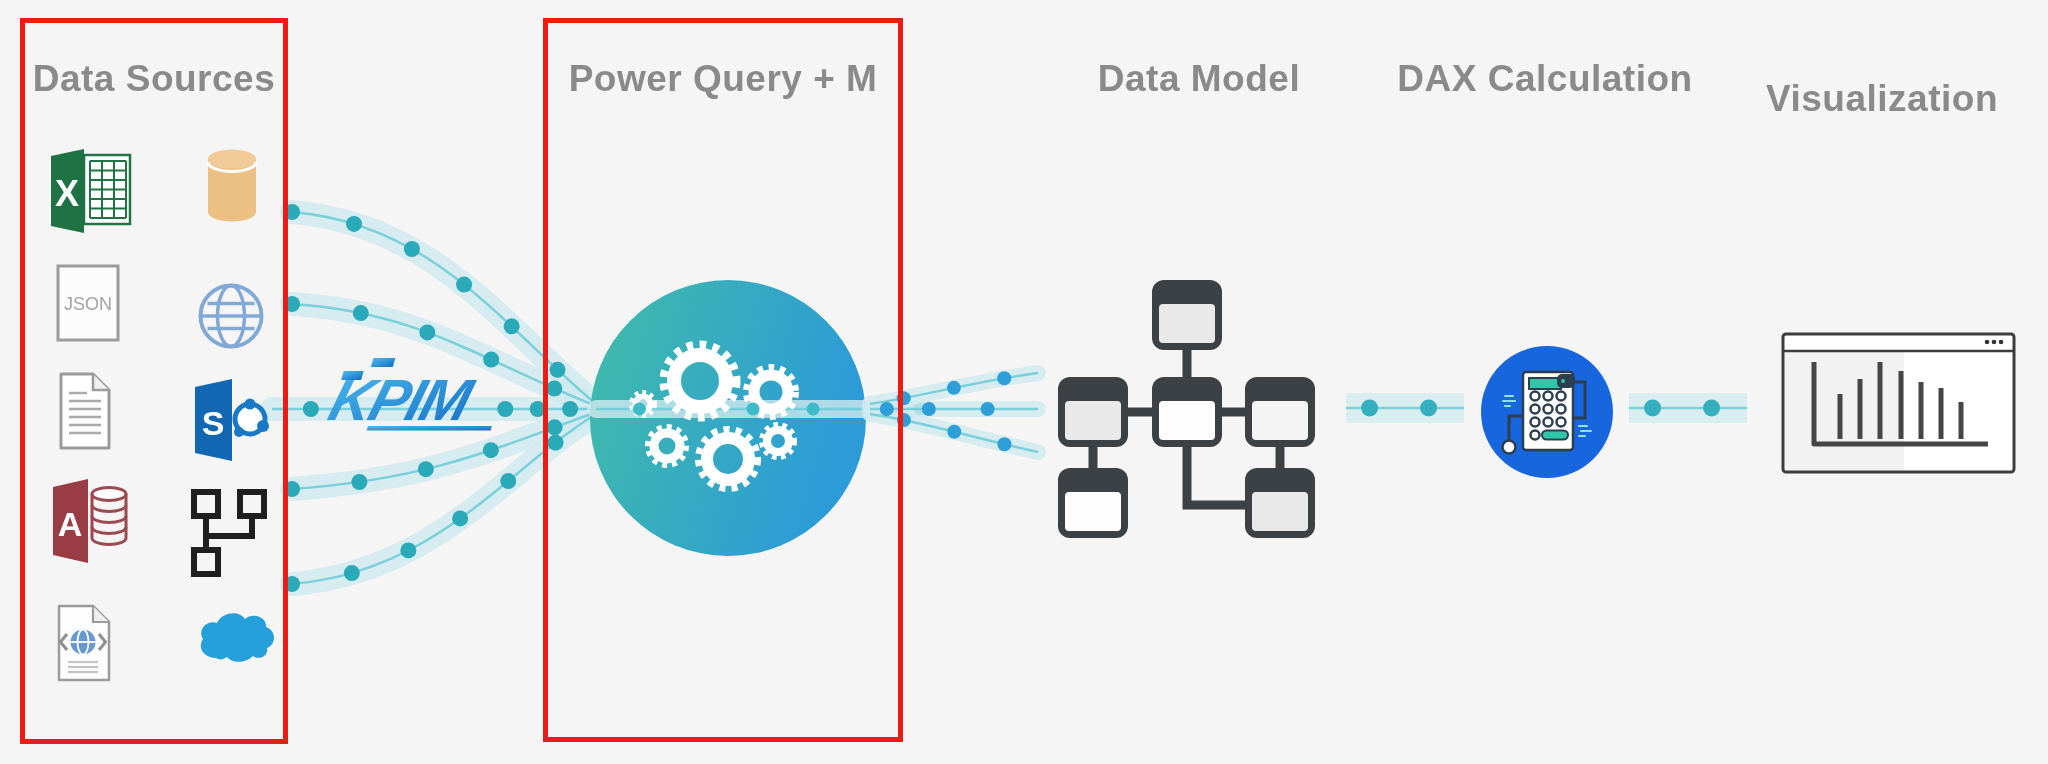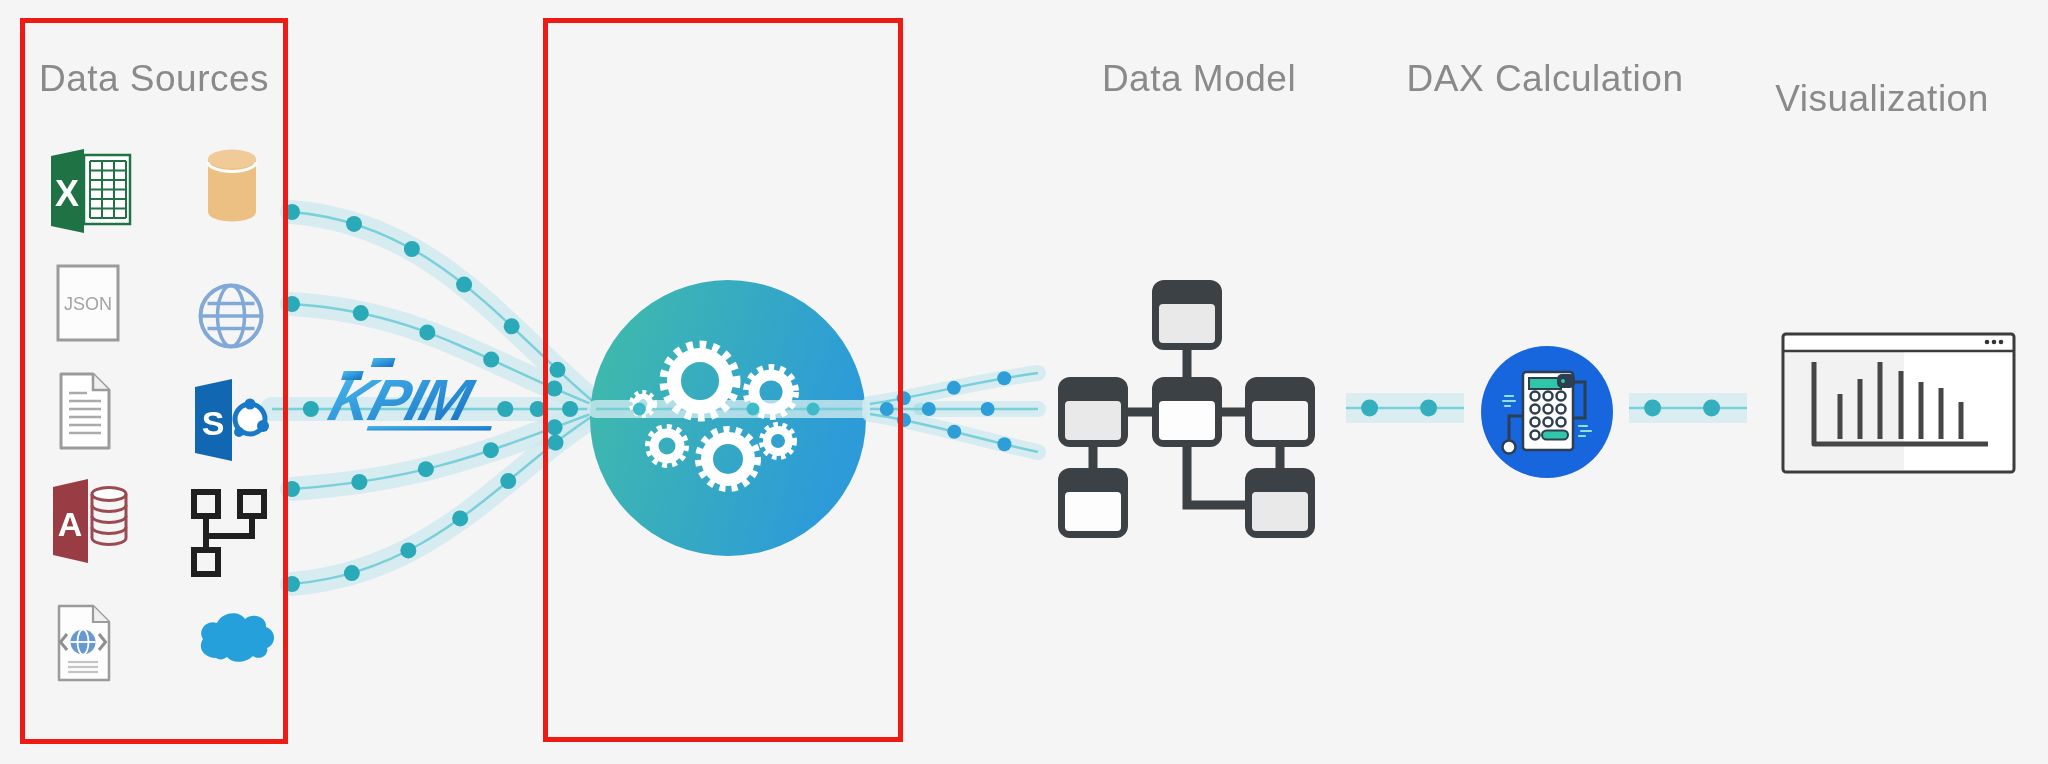--- a/index.html
+++ b/index.html
@@ -1,19 +1,19 @@
 <!DOCTYPE html>
 <html style="--color-background: #f5f5f6; --color-highlight_box: #ee1b15; --color-stage_title: #8a8a8a; --color-flow_band: #cfeaef; --color-flow_line: #6fccd7; --color-flow_dot_teal: #2aa9b8; --color-flow_dot_blue: #2e9ed8; --color-power_query_teal: #41bca8; --color-power_query_blue: #2c9bd8; --color-dax_circle_blue: #1766dd; --color-calculator_teal: #2fc7a7; --color-data_model_dark: #3b4145; --color-excel_green: #1f7244; --color-sharepoint_blue: #1167b1; --color-access_red: #993c44; --color-database_tan: #ecc083; --color-salesforce_blue: #25a0da; --color-kpim_blue_light: #4ab9ee; --color-kpim_blue_dark: #1670c4;"><head>
 <meta charset="utf-8">
 <style>
   html,body{margin:0;padding:0;}
   body{background:var(--color-background,#f5f5f6);font-family:"Liberation Sans",sans-serif;}
   #canvas{position:relative;width:2048px;height:764px;overflow:hidden;background:var(--color-background,#f5f5f6);}
   #flow-svg{position:absolute;left:0;top:0;z-index:1;}
-  .stage-title{position:absolute;top:58px;z-index:4;font-weight:normal;font-size:37px;
+  .stage-title{position:absolute;top:58px;z-index:4;font-weight:bold;font-size:37px;
                color:var(--color-stage_title,#8a8a8a);text-align:center;letter-spacing:.5px;}
   .hl-box{position:absolute;z-index:6;border:5px solid var(--color-highlight_box,#ee1b15);
           box-sizing:border-box;pointer-events:none;background:transparent;}
   #kpim-logo{position:absolute;left:318px;top:356px;z-index:3;}
   .band{fill:none;stroke:#cfeaef;stroke-opacity:.8;stroke-linecap:round;}
   .band-sq{fill:none;stroke:#d8edf0;stroke-opacity:.95;stroke-linecap:butt;}
   .core{fill:none;stroke:#6fccd7;stroke-width:2.5;stroke-opacity:.9;}
   .model-dark{fill:var(--color-data_model_dark,#3b4145);}
   .model-conn{stroke:var(--color-data_model_dark,#3b4145);stroke-width:9;fill:none;}
   .calc-stroke{stroke:#2c3e50;stroke-width:2.5;fill:#fff;}
@@ -329,20 +329,21 @@
     </defs>
     <g transform="translate(20,0) skewX(-16)" fill="url(#kpimGrad)">
       <rect x="36" y="2" width="22" height="9"></rect>
       <rect x="10" y="15" width="20" height="9"></rect>
       <text x="6" y="64" font-size="58" font-weight="bold" font-style="italic" letter-spacing="-2" font-family="Liberation Sans, sans-serif">KPIM</text>
       <rect x="50" y="70" width="124" height="4.5"></rect>
     </g>
   </svg>
 
   <div class="stage-title" style="left:24px;width:260px;">Data Sources</div>
+  <div class="stage-title" style="left:553px;width:340px;">Power Query + M</div>
   <div class="stage-title" style="left:1049px;width:300px;">Data Model</div>
   <div class="stage-title" style="left:1395px;width:300px;">DAX Calculation</div>
   <div class="stage-title" style="left:1732px;width:300px;margin-top:20px;">Visualization</div>
 
   <div class="hl-box" style="left:20px;top:18px;width:268px;height:726px;"></div>
   <div class="hl-box" style="left:543px;top:18px;width:360px;height:724px;"></div>
 
 </div>
 
 </body></html>

